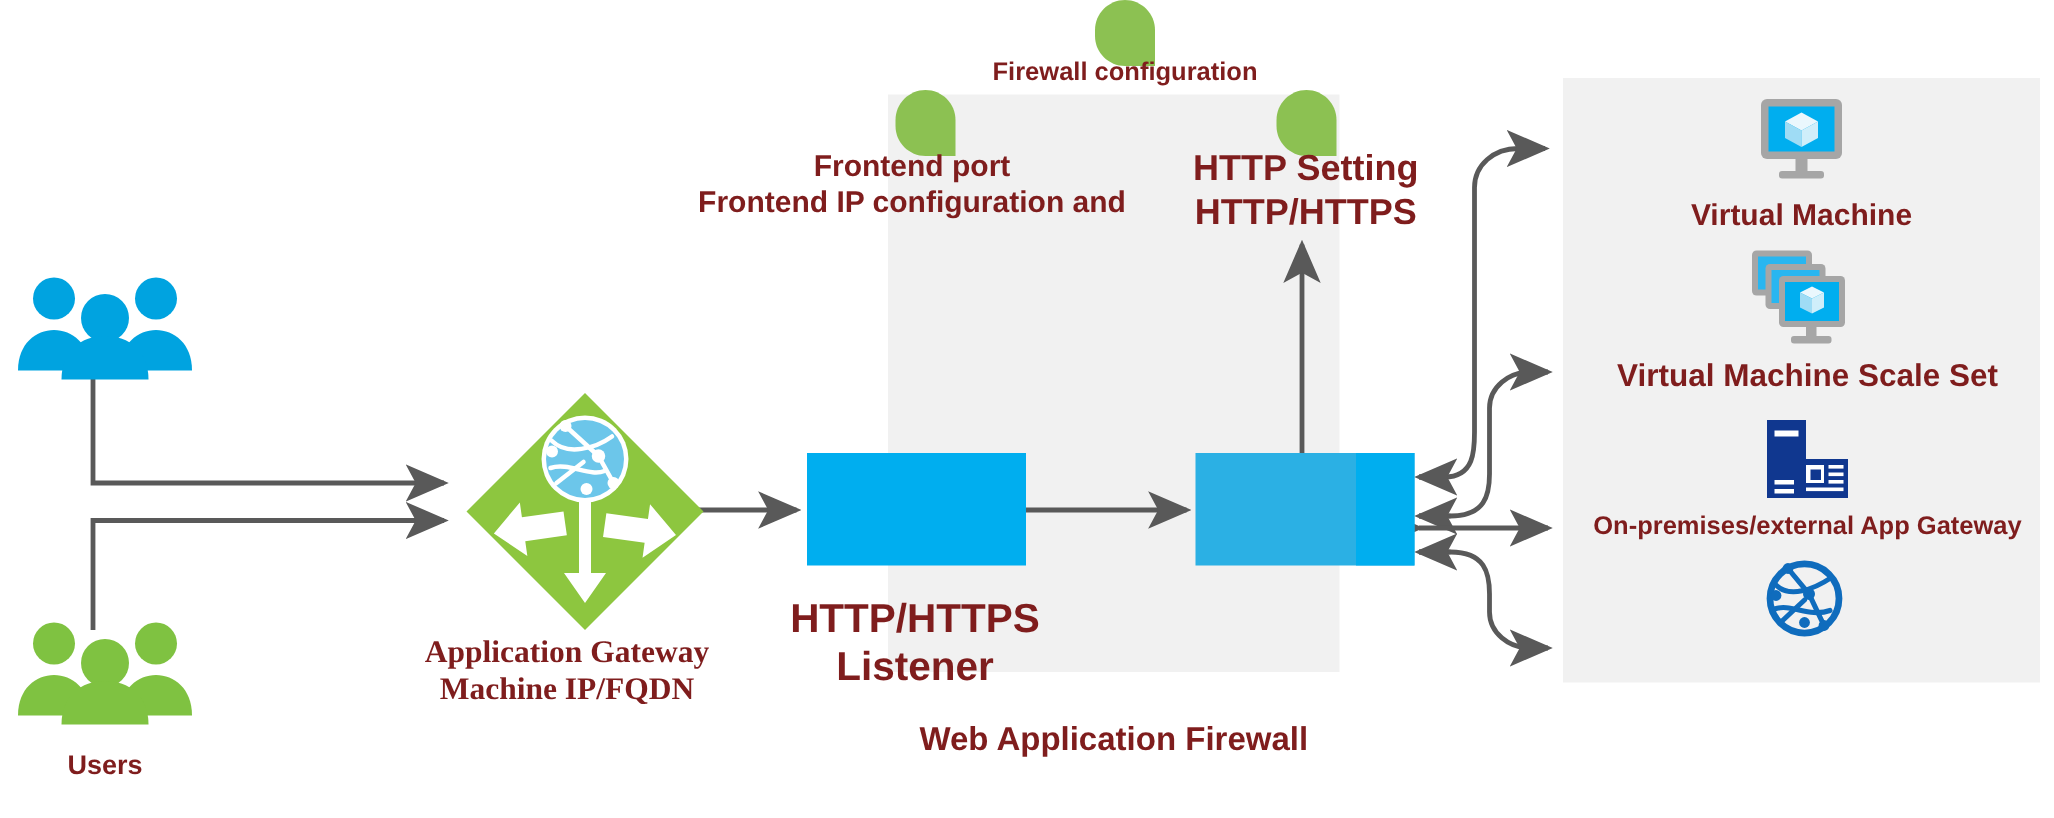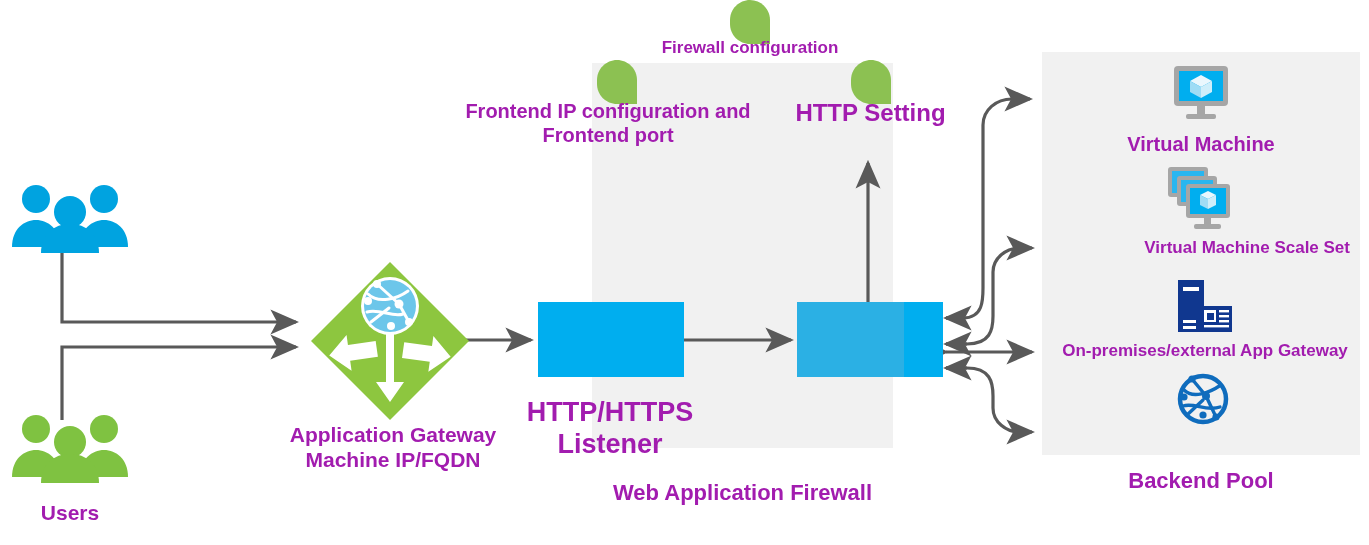--- a/index.html
+++ b/index.html
@@ -1,20 +1,20 @@
 <!DOCTYPE html>
 <html><head>
 <meta charset="utf-8">
 <style>
   html,body{margin:0;padding:0;background:#ffffff;}
   body{width:1369px;height:545px;position:relative;overflow:hidden;
        font-family:"Liberation Sans","DejaVu Sans",sans-serif;color:#111;}
   .stage{position:absolute;inset:0;}
   .panel{position:absolute;background:#f1f1f1;}
-  .lbl{position:absolute;font-weight:bold;color:#a21caf;line-height:1.2;text-align:center;}
+  .lbl{position:absolute;font-weight:bold;color:#7f1d1d;line-height:1.2;text-align:center;}
   .box{position:absolute;}
   svg{display:block;overflow:visible;}
   .ovl{position:absolute;left:0;top:0;width:1369px;height:545px;pointer-events:none;}
 </style>
 </head>
 <body>
 
 <div class="stage">
 
   <div class="panel" style="left:592px;top:63px;width:301px;height:385px;"></div>
@@ -76,21 +76,21 @@
         <circle cx="28" cy="16" r="14"></circle>
         <path d="M4,64 C4,46 16,37 28,37 C40,37 52,46 52,64 Z"></path>
         <circle cx="96" cy="16" r="14"></circle>
         <path d="M72,64 C72,46 84,37 96,37 C108,37 120,46 120,64 Z"></path>
         <circle cx="62" cy="29" r="16"></circle>
         <path d="M33,70 C33,51 46,41 62,41 C78,41 91,51 91,70 Z"></path>
       </g>
     </svg>
   </div>
 
-  <div class="lbl" style="left:0px;top:500px;width:140px;font-size:21px;">Users</div>
+  <div class="lbl" style="left:0px;top:500px;width:140px;font-size:18px;">Users</div>
 
   <div class="box" style="left:305px;top:256px;width:170px;height:170px;">
     <svg width="170" height="170" viewBox="0 0 170 170">
       <polygon points="85,6 164,85 85,164 6,85" fill="#8DC63F"></polygon>
 
       <g fill="#ffffff">
         <path d="M81,78 L89,78 L89,126 L99,126 L85,146 L71,126 L81,126 Z"></path>
         <path d="M62,84 L62,76 L34,76 L34,66 L14,84 L34,102 L34,92 L62,92 Z" transform="translate(10,12) rotate(-8 40 84)"></path>
         <path d="M108,84 L108,76 L136,76 L136,66 L156,84 L136,102 L136,92 L108,92 Z" transform="translate(-10,12) rotate(8 122 84)"></path>
       </g>
@@ -105,21 +105,21 @@
       </g>
       <g fill="#ffffff">
         <circle cx="72" cy="28" r="4"></circle>
           <circle cx="94" cy="48" r="4.5"></circle>
         <circle cx="104" cy="66" r="4"></circle>
           <circle cx="63" cy="45" r="4"></circle>
         <circle cx="86" cy="70" r="4"></circle>
       </g>
     </svg>
   </div>
-  <div class="lbl" style="left:248px;top:422px;width:290px;font-size:21px;">
+  <div class="lbl" style="left:233px;top:422px;width:290px;font-size:21px;font-family:Liberation Serif, serif;">
     <div>Application Gateway</div>
     <div>Machine IP/FQDN</div>
   </div>
 
   <div class="box" style="left:730px;top:0px;width:40px;height:44px;">
     <svg width="40" height="44" viewBox="0 0 40 44">
       <path d="M20,0 C31,0 40,9 40,20 L40,44 L20,44 C9,44 0,35 0,24 L0,20 C0,9 9,0 20,0 Z" fill="#8CC152"></path>
     </svg>
   </div>
   <div class="box" style="left:597px;top:60px;width:40px;height:44px;">
@@ -129,26 +129,27 @@
   </div>
   <div class="box" style="left:851px;top:60px;width:40px;height:44px;">
     <svg width="40" height="44" viewBox="0 0 40 44">
       <path d="M20,0 C31,0 40,9 40,20 L40,44 L20,44 C9,44 0,35 0,24 L0,20 C0,9 9,0 20,0 Z" fill="#8CC152"></path>
     </svg>
   </div>
 
   <div class="lbl" style="left:620px;top:38px;width:260px;font-size:17px;">Firewall configuration</div>
 
   <div class="lbl" style="left:428px;top:99px;width:360px;font-size:20px;">
+    <div>Frontend port</div>
     <div>Frontend IP configuration and</div>
-    <div>Frontend port</div>
   </div>
 
   <div class="lbl" style="left:778px;top:99px;width:185px;font-size:24px;">
     <div>HTTP Setting</div>
+    <div>HTTP/HTTPS</div>
   </div>
 
   <div class="box" style="left:538px;top:302px;width:146px;height:75px;background:#00AEEF;"></div>
   <div class="lbl" style="left:480px;top:396px;width:260px;font-size:27px;">HTTP/HTTPS Listener</div>
 
   <div class="box" style="left:797px;top:302px;width:146px;height:75px;background:#2BB0E4;">
     <div style="position:absolute;right:0;top:0;width:39px;height:75px;background:#00AEEF;"></div>
   </div>
 
   <div class="lbl" style="left:590px;top:480px;width:305px;font-size:22px;">Web Application Firewall</div>
@@ -178,21 +179,21 @@
       <rect x="24" y="23" width="36" height="26" fill="#00AEEF"></rect>
       <rect x="38" y="53" width="7" height="6" fill="#A6A6A6"></rect>
       <rect x="28" y="59" width="27" height="5" rx="2" fill="#A6A6A6"></rect>
       <g>
         <polygon points="42,26 50,30 42,34 34,30" fill="#EAF7FD"></polygon>
         <polygon points="34,30 42,34 42,44 34,40" fill="#9FDCF5"></polygon>
         <polygon points="50,30 42,34 42,44 50,40" fill="#CFEEFA"></polygon>
       </g>
     </svg>
   </div>
-  <div class="lbl" style="left:1060px;top:238px;width:290px;font-size:17px;text-align:right;">Virtual Machine Scale Set</div>
+  <div class="lbl" style="left:1060px;top:238px;width:290px;font-size:21px;">Virtual Machine Scale Set</div>
 
   <div class="box" style="left:1170px;top:278px;width:66px;height:62px;">
     <svg width="66" height="62" viewBox="0 0 66 62">
       <rect x="8" y="2" width="26" height="52" fill="#10378F"></rect>
       <rect x="13" y="9" width="16" height="4" fill="#ffffff"></rect>
       <rect x="13" y="42" width="13" height="3" fill="#ffffff"></rect>
       <rect x="13" y="48" width="13" height="3" fill="#ffffff"></rect>
       <rect x="30" y="28" width="32" height="26" fill="#10378F"></rect>
       <rect x="34" y="32" width="12" height="12" fill="#ffffff"></rect>
       <rect x="37" y="35" width="7" height="7" fill="#10378F"></rect>
@@ -218,15 +219,14 @@
       <g fill="#0F6CBD">
         <circle cx="16" cy="7" r="3.6"></circle>
           <circle cx="30" cy="24" r="4"></circle>
         <circle cx="40" cy="45" r="3.6"></circle>
           <circle cx="8" cy="25" r="3.6"></circle>
         <circle cx="27" cy="43" r="3.6"></circle>
       </g>
     </svg>
   </div>
 
-  <div class="lbl" style="left:1040px;top:468px;width:322px;font-size:22px;">Backend Pool</div>
 
 </div>
 
 </body></html>

